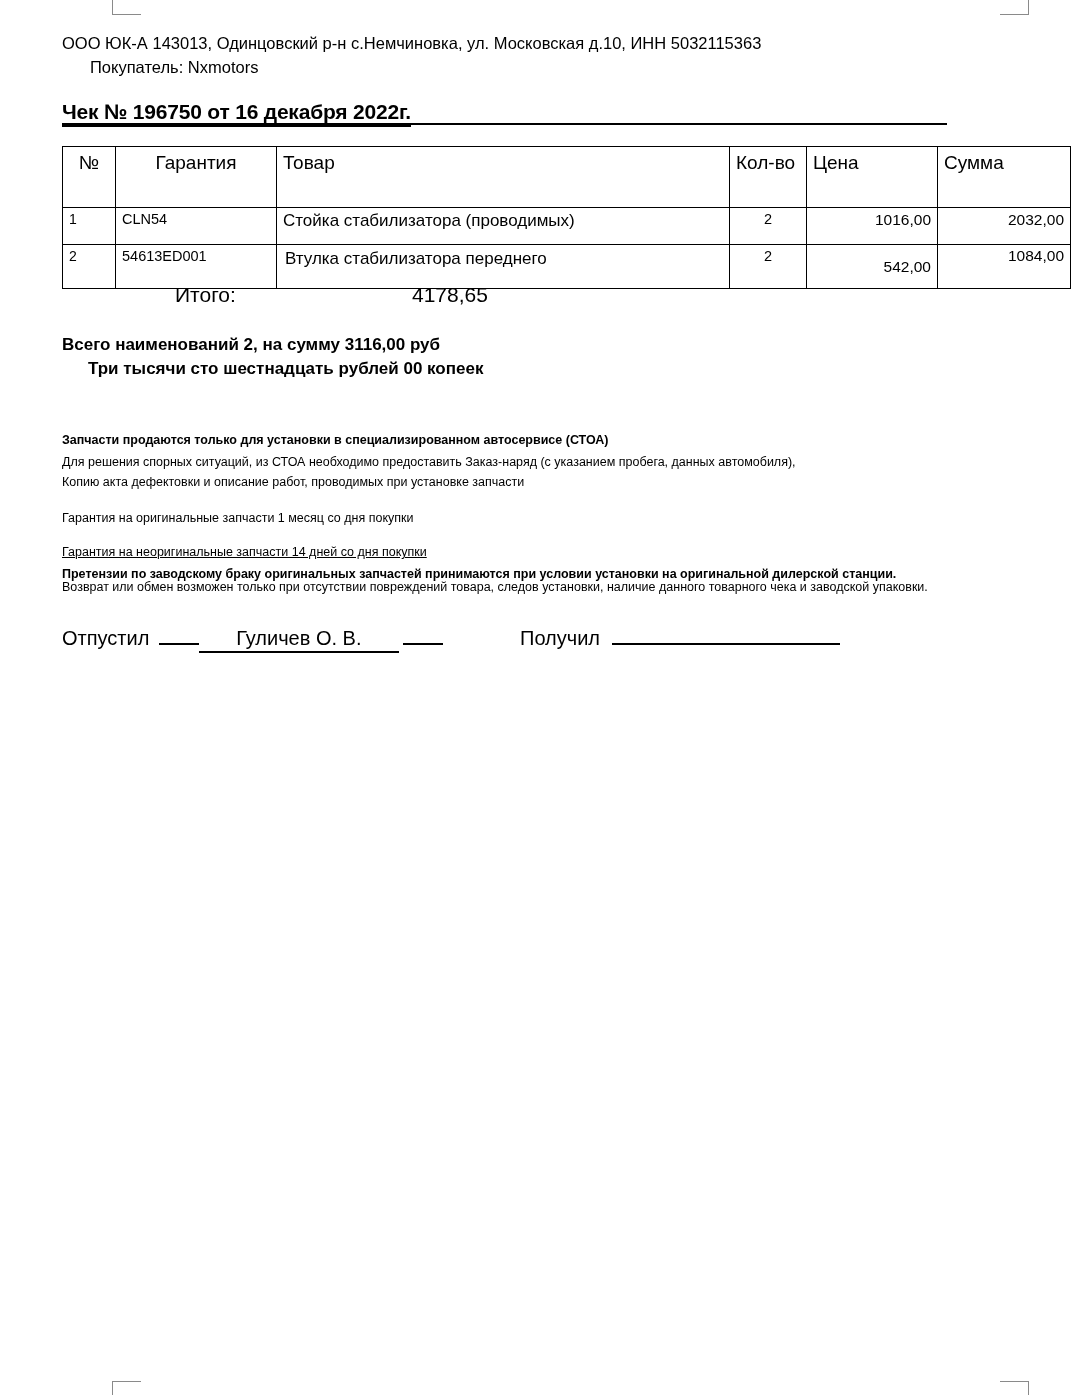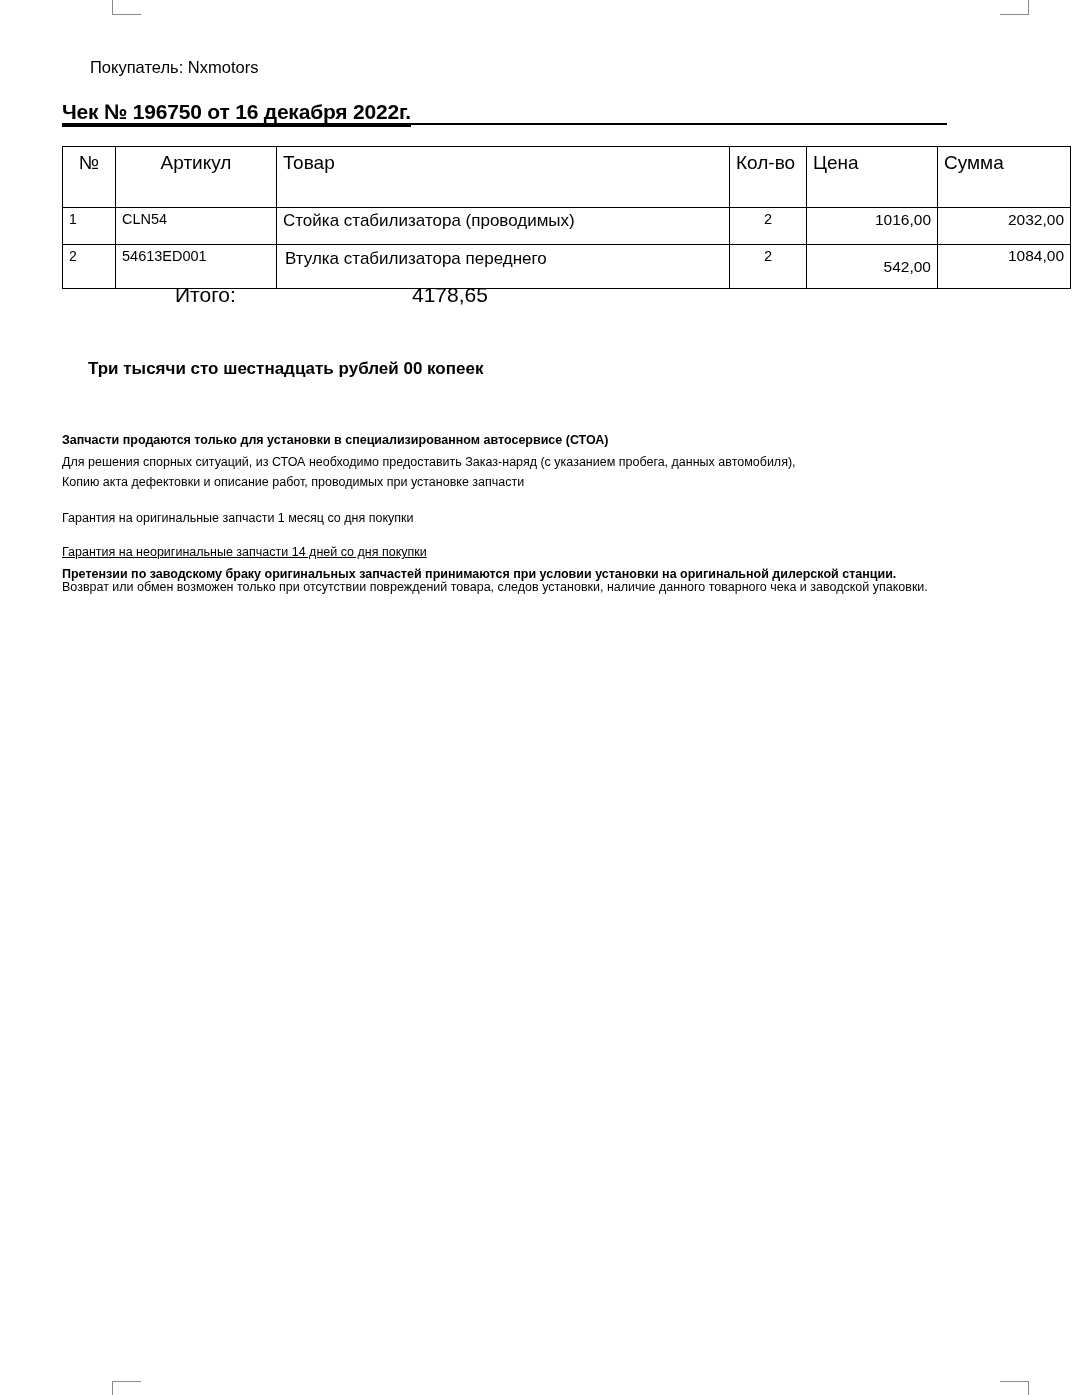--- a/index.html
+++ b/index.html
@@ -202,32 +202,33 @@
 </head>
 <body>
 
 <div class="sheet">
 
   <div class="crop tl"></div>
   <div class="crop tr"></div>
   <div class="crop bl"></div>
   <div class="crop br"></div>
 
+  <div class="hdr hdr-company">ООО ЮК-А 143013, Одинцовский р-н с.Немчиновка, ул. Московская д.10, ИНН 5032115363</div>
   <div class="hdr hdr-buyer">Покупатель: Nxmotors</div>
 
   <div class="title-row">
     <div class="title-rule"></div>
     <span class="title-text">Чек № 196750 от 16 декабря 2022г.</span>
   </div>
 
   <table class="items">
     <thead>
       <tr>
         <th class="th-num">№</th>
-        <th class="th-art">Артикул</th>
+        <th class="th-art">Гарантия</th>
         <th class="th-goods">Товар</th>
         <th class="th-qty">Кол-во</th>
         <th class="th-price">Цена</th>
         <th class="th-sum">Сумма</th>
       </tr>
     </thead>
     <tbody>
       <tr class="row1">
         <td class="c-num">1</td>
         <td class="c-art">CLN54</td>
@@ -245,26 +246,34 @@
         <td class="c-sum">1084,00</td>
       </tr>
     </tbody>
   </table>
 
   <div class="total-line">
     <span class="total-label">Итого:</span>
     <span class="total-value">4178,65</span>
   </div>
 
+  <div class="summary summary-1">Всего наименований 2, на сумму 3116,00 руб</div>
   <div class="summary summary-2">Три тысячи сто шестнадцать  рублей 00 копеек</div>
 
   <div class="notes">
     <div class="note bold n1">Запчасти продаются только для установки в специализированном автосервисе (СТОА)</div>
     <div class="note n2">Для решения спорных ситуаций, из СТОА необходимо предоставить Заказ-наряд  (с указанием пробега, данных автомобиля),</div>
     <div class="note n3">Копию акта дефектовки и описание работ, проводимых при установке запчасти</div>
     <div class="note n4">Гарантия на оригинальные запчасти 1 месяц со дня покупки</div>
     <div class="note n5">Гарантия на неоригинальные запчасти 14 дней со дня покупки</div>
     <div class="note bold n6">Претензии по заводскому браку оригинальных запчастей принимаются при условии установки на оригинальной дилерской станции.</div>
     <div class="note wrap n7">Возврат или обмен возможен только при отсутствии повреждений товара, следов установки, наличие данного товарного чека и заводской упаковки.</div>
   </div>
 
+  <div class="sign">
+    <span class="sign-word">Отпустил</span>
+    <span class="sign-blank-short"></span><span class="sign-name">Гуличев О. В.</span><span class="sign-blank-short"></span>
+    <span class="sign-gap"></span>
+    <span class="sign-word">Получил</span>
+    <span class="sign-blank-long"></span>
+  </div>
 
 </div>
 
 </body></html>

